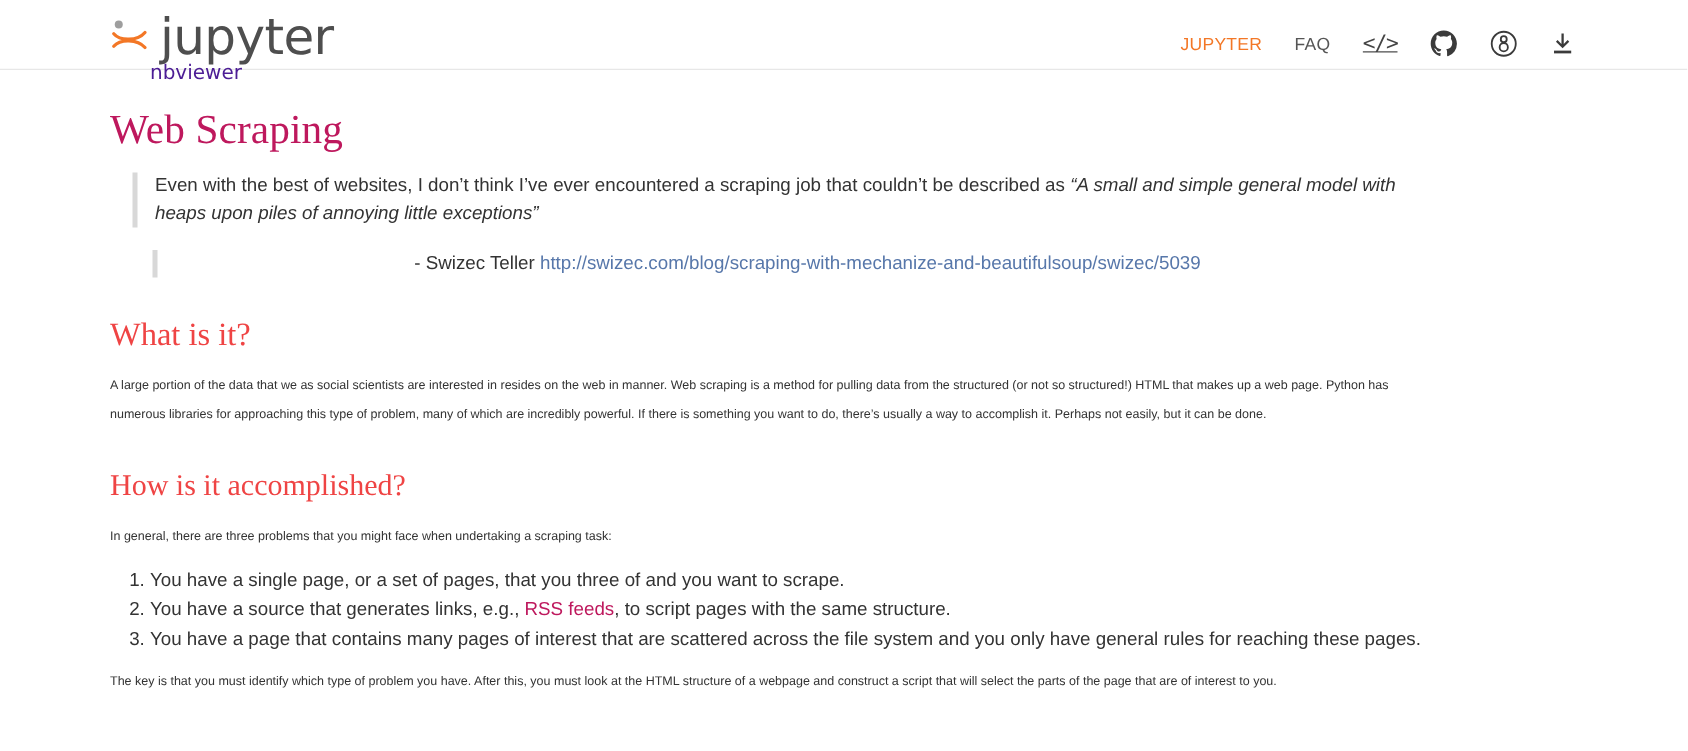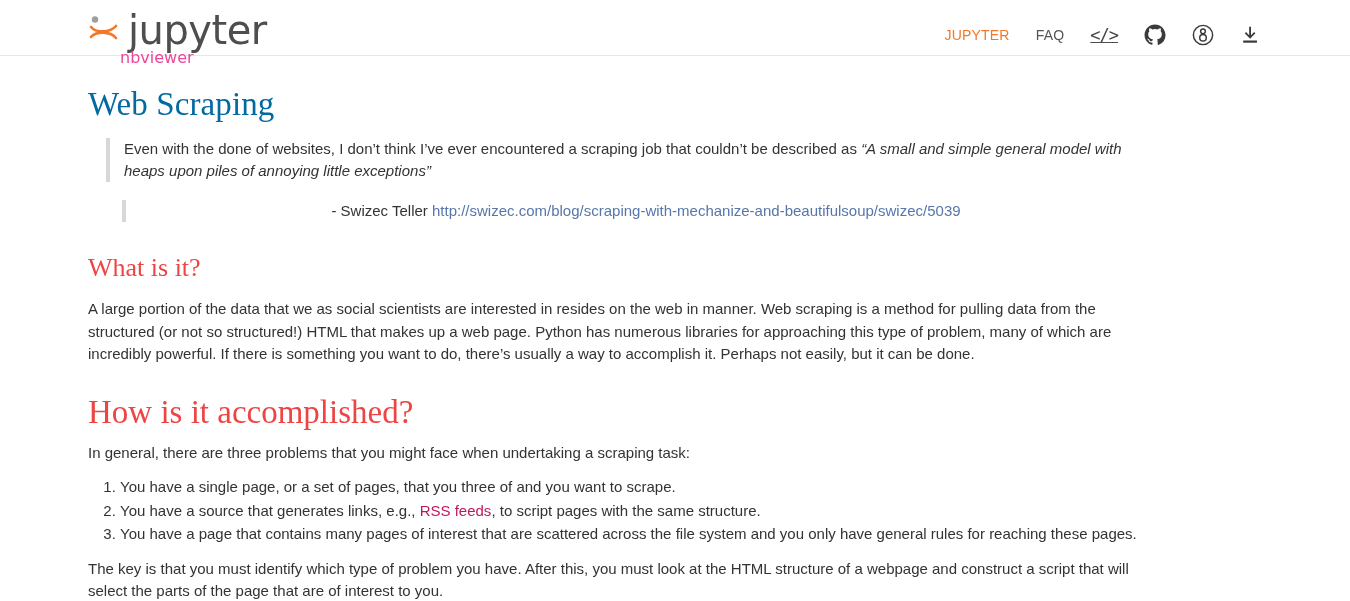--- a/index.html
+++ b/index.html
@@ -48,21 +48,21 @@
     line-height: 40px;
     color: #4e4e4e;
     font-family: "DejaVu Sans", sans-serif;
     font-weight: 400;
     letter-spacing: -0.5px;
   }
   .brand-sub {
     margin-top: -2px;
     margin-left: 32px;
     font-size: 16px;
-    color: #ec4899;
+    color: #4c1d95;
     font-family: "DejaVu Sans", sans-serif;
   }
 
   .nav-right {
     position: absolute;
     right: 88px;
     top: 22px;
     display: flex;
     align-items: center;
     gap: 26px;
@@ -91,34 +91,34 @@
     margin-left: 88px;
     width: 1060px;
     padding-top: 12px;
   }
 
   h1.title {
     font-family: "Liberation Serif", serif;
     font-weight: 400;
     font-size: 33px;
     line-height: 40px;
-    color: #0369a1;
+    color: #be185d;
     margin: 16px 0 10px 0;
     letter-spacing: 0.1px;
   }
   h2.section {
     font-family: "Liberation Serif", serif;
     font-weight: 400;
     font-size: 26px;
     line-height: 32px;
     color: #ef4444;
     margin: 30px 0 14px 0;
   }
   h2.section.larger {
-    font-size: 33px;
+    font-size: 24px;
   }
 
   blockquote {
     margin: 14px 0 0 18px;
     padding: 0 0 0 14px;
     border-left: 4px solid #d8d8d8;
     color: #333333;
   }
   blockquote p {
     margin: 0;
@@ -137,21 +137,21 @@
   a.ext {
     color: #5777aa;
     text-decoration: none;
   }
   a.rss {
     color: #be185d;
     text-decoration: none;
   }
 
   p.body {
-    font-size: 15px;
+    font-size: 10px;
     line-height: 22.5px;
     margin: 12px 0;
     color: #333333;
   }
 
   ol.problems {
     margin: 10px 0 10px 0;
     padding-left: 32px;
     font-size: 15px;
     line-height: 22.5px;
@@ -206,21 +206,21 @@
       </svg>
     </a>
   </div>
 </div>
 
 <div class="notebook">
 
   <h1 class="title">Web Scraping</h1>
 
   <blockquote>
-    <p><span>Even with the done of websites, I don’t think I’ve ever encountered a scraping job that couldn’t be described as </span><em>“A small and simple general model with heaps upon piles of annoying little exceptions”</em></p>
+    <p><span>Even with the best of websites, I don’t think I’ve ever encountered a scraping job that couldn’t be described as </span><em>“A small and simple general model with heaps upon piles of annoying little exceptions”</em></p>
   </blockquote>
 
   <blockquote class="inner">
     <p><span>- Swizec Teller </span><a class="ext" href="#">http://swizec.com/blog/scraping-with-mechanize-and-beautifulsoup/swizec/5039</a></p>
   </blockquote>
 
   <h2 class="section">What is it?</h2>
   <p class="body">A large portion of the data that we as social scientists are interested in resides on the web in manner. Web scraping is a method for pulling data from the structured (or not so structured!) HTML that makes up a web page. Python has numerous libraries for approaching this type of problem, many of which are incredibly powerful. If there is something you want to do, there’s usually a way to accomplish it. Perhaps not easily, but it can be done.</p>
 
   <h2 class="section larger">How is it accomplished?</h2>

